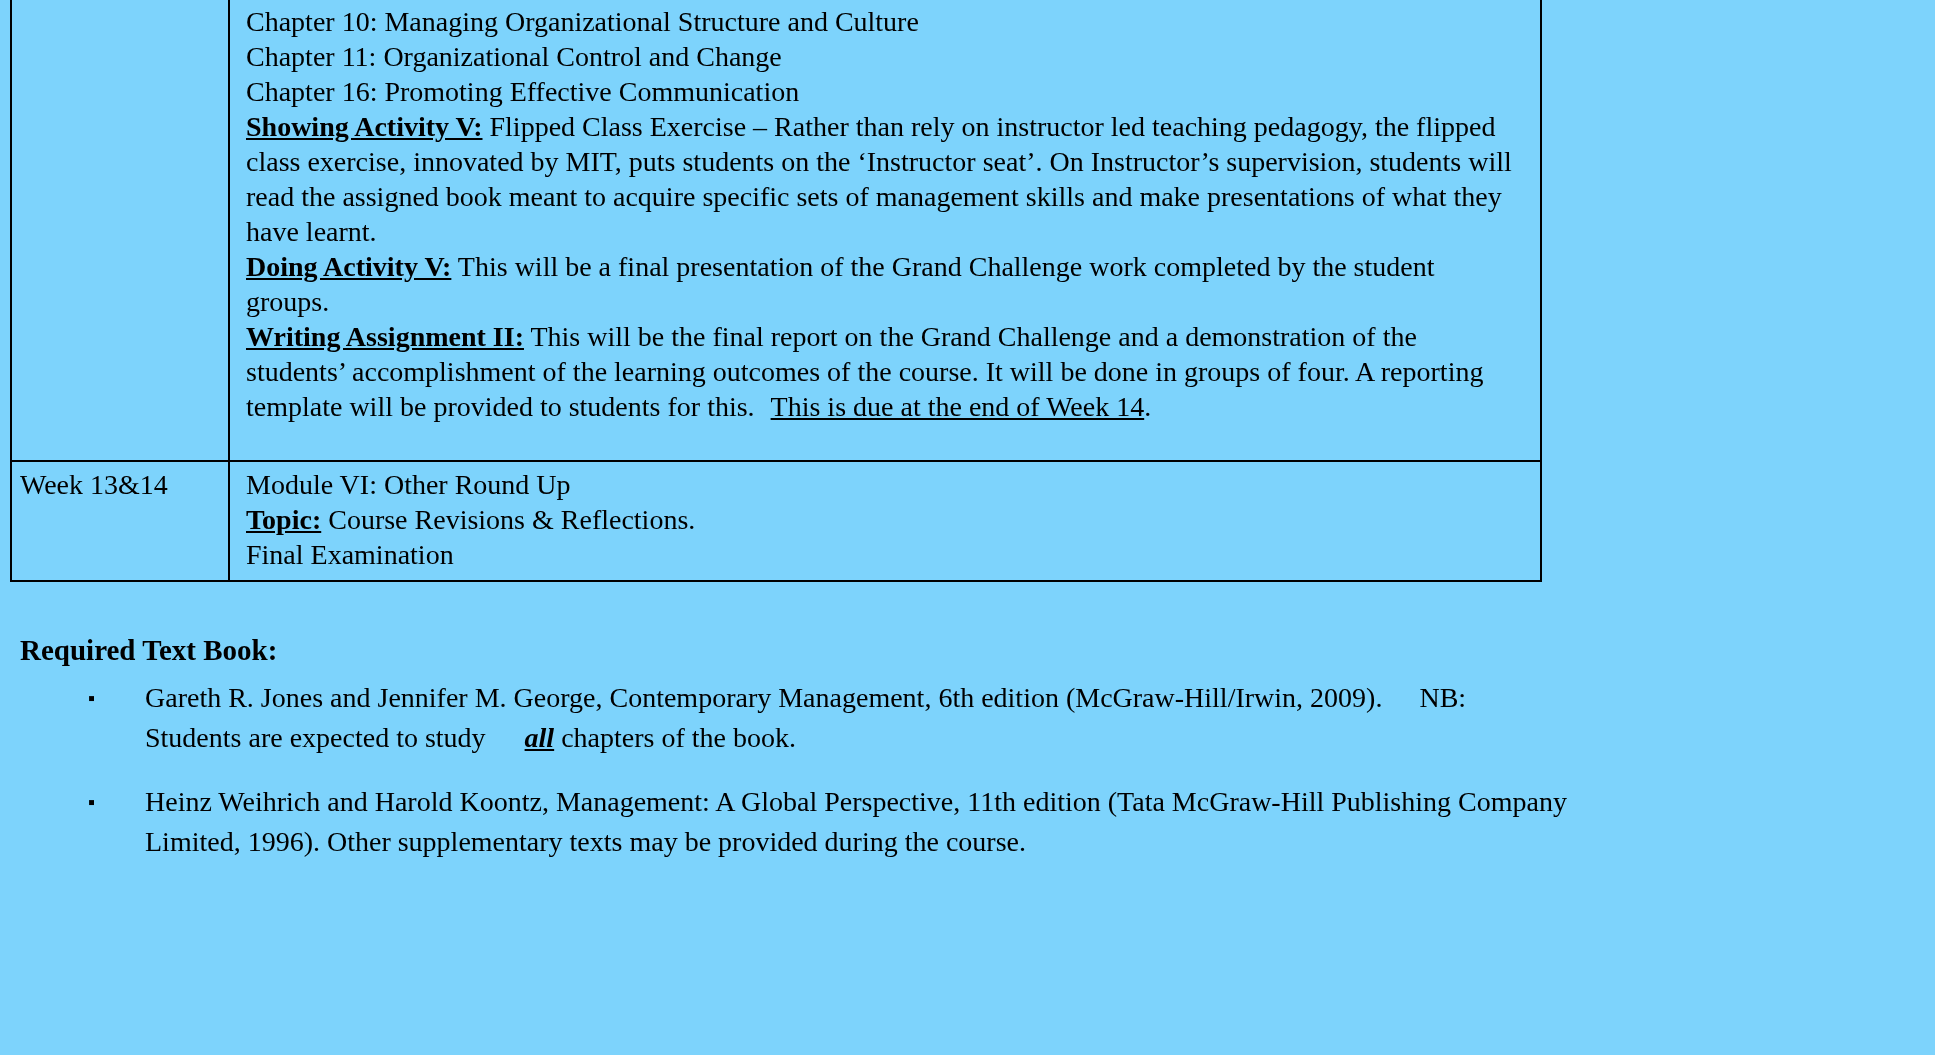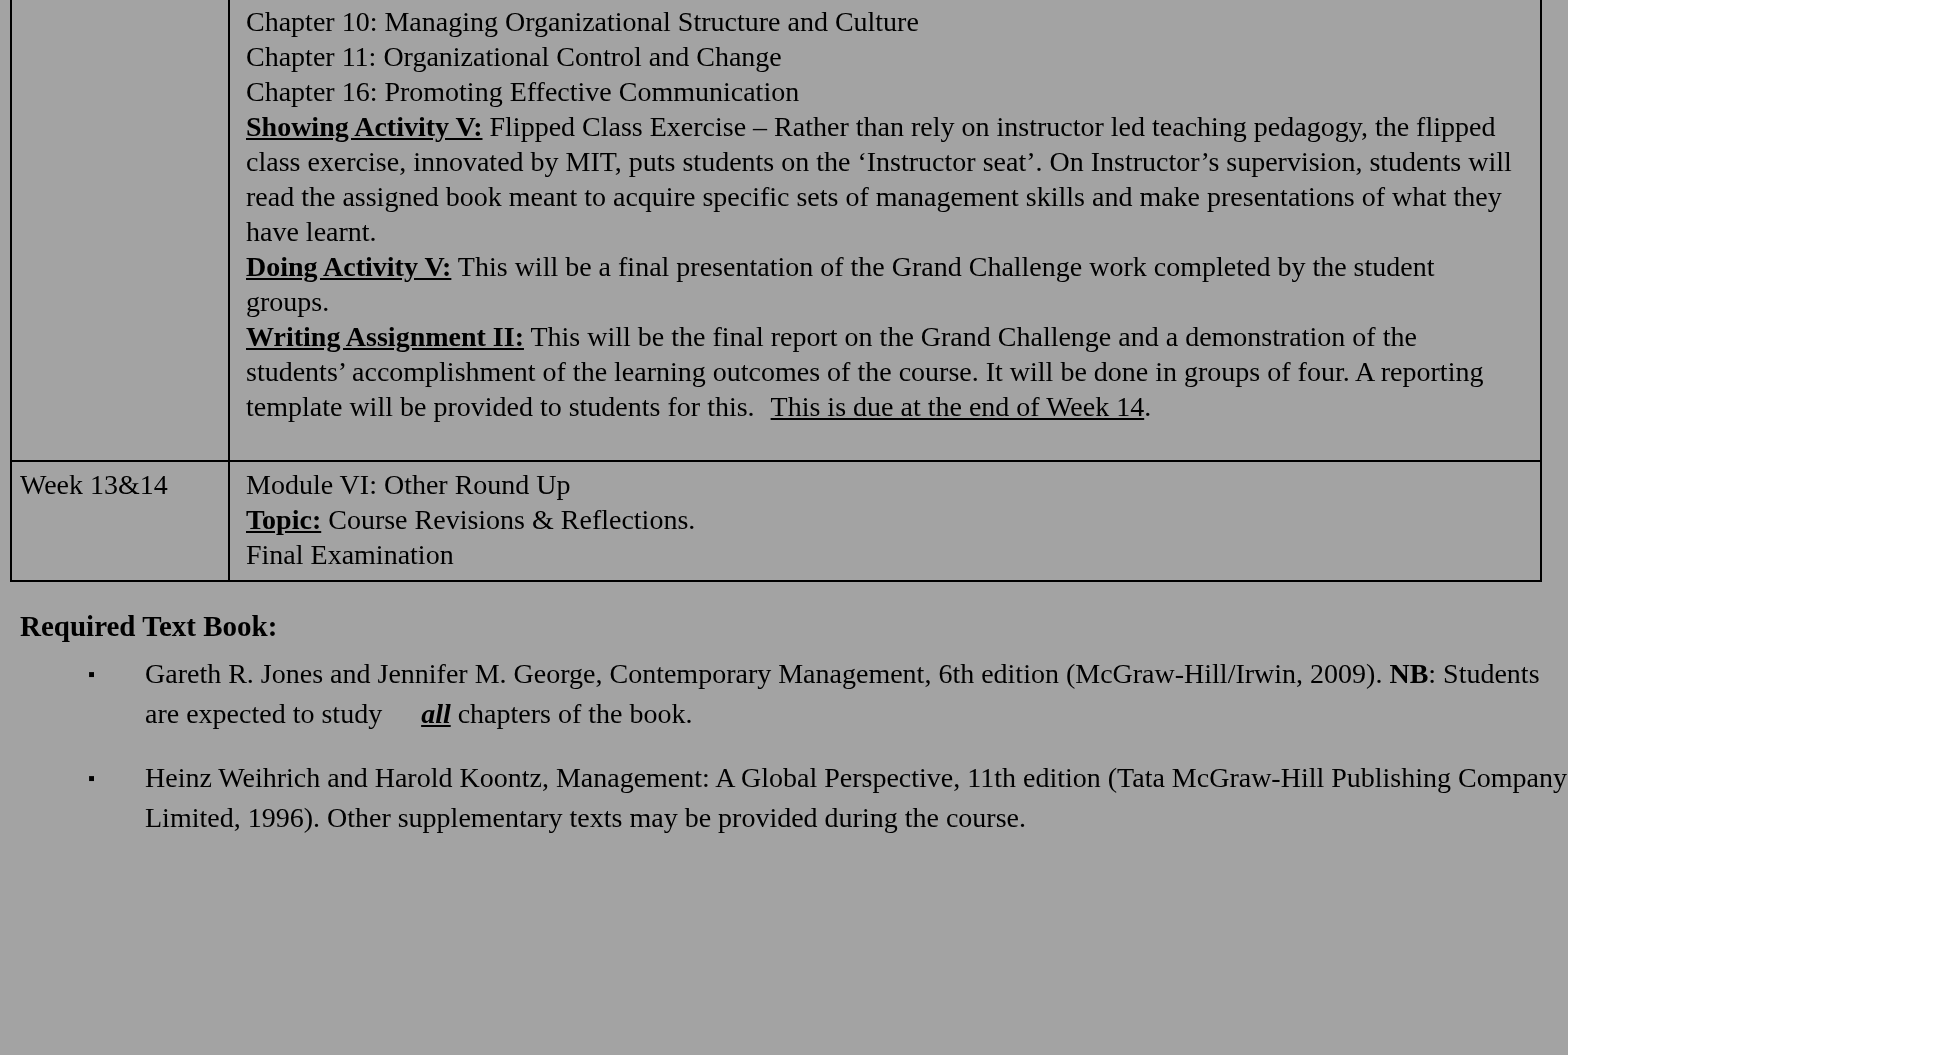--- a/index.html
+++ b/index.html
@@ -5,23 +5,23 @@
   * { margin: 0; padding: 0; box-sizing: border-box; }
   html, body { background: #ffffff; }
   body {
     width: 1935px; height: 1055px;
     font-family: "Liberation Serif", "DejaVu Serif", serif;
     color: #000;
     font-size: 28px;
   }
   .page {
     position: relative;
-    width: 1568px; height: 1055px;
+    width: 1935px; height: 1055px;
     overflow: hidden;
-    background: #a3a3a3;
+    background: #7dd3fc;
   }
   table.schedule {
     position: absolute;
     left: 10px; top: -3px;
     width: 1532px;
     border-collapse: collapse;
     table-layout: fixed;
   }
   table.schedule td {
     border: 2px solid #000;
@@ -30,30 +30,30 @@
     line-height: 35px;
   }
   td.week-cell { padding: 5px 6px 5px 8px; }
   td.content-cell { padding: 5px 20px 8px 16px; }
   td.pad-bottom { padding-bottom: 36px; }
   .lead { font-weight: bold; text-decoration: underline; }
   .due { font-weight: normal; text-decoration: underline; margin-left: 16px; }
 
   .below {
     position: absolute;
-    left: 20px; top: 608px;
+    left: 20px; top: 632px;
     width: 1580px;
   }
   .heading { font-weight: bold; font-size: 29px; line-height: 36px; }
   .h2gap { margin-top: 16px; }
   .bullet-row { display: flex; margin-top: 10px; margin-left: 68px; }
   .bullet-row.gap2 { margin-top: 24px; }
   .bullet { flex: none; width: 57px; font-size: 20px; line-height: 40px; }
   .bullet-text { width: 1424px; line-height: 40px; }
-  .b { font-weight: bold; }
+  .b { font-weight: normal; margin-left: 30px; }
   .biu { font-weight: bold; font-style: italic; text-decoration: underline; margin-left: 32px; }
 </style>
 </head>
 <body>
 
 <div class="page">
 
   <table class="schedule">
     <colgroup>
         <col style="width:218px">

